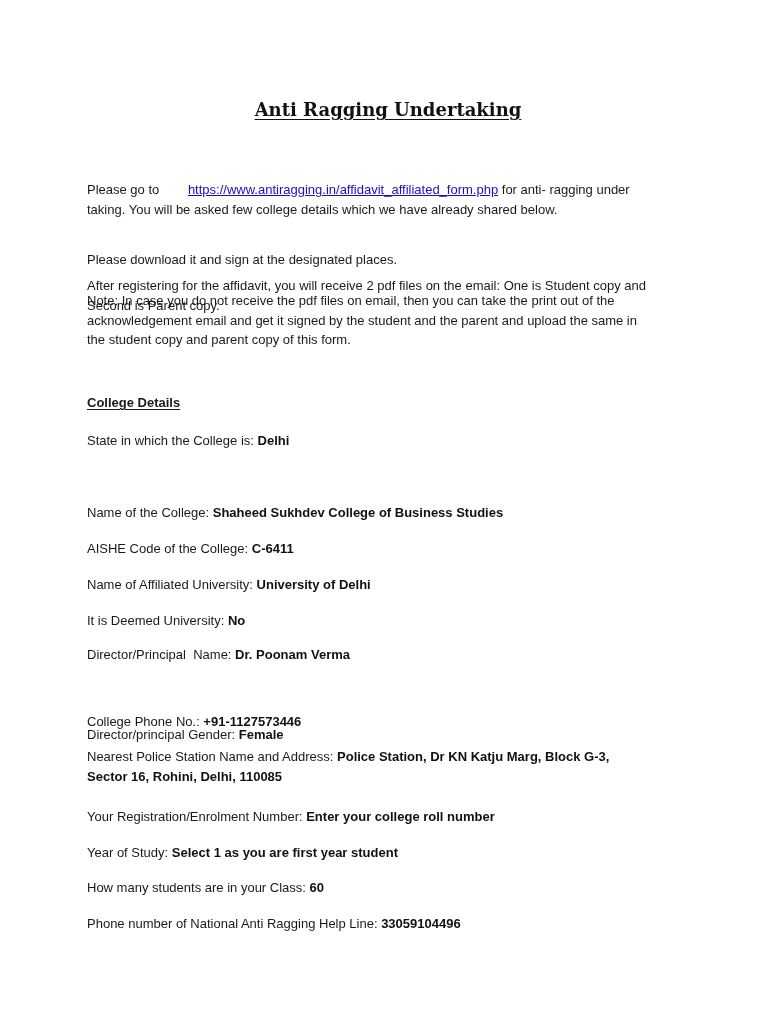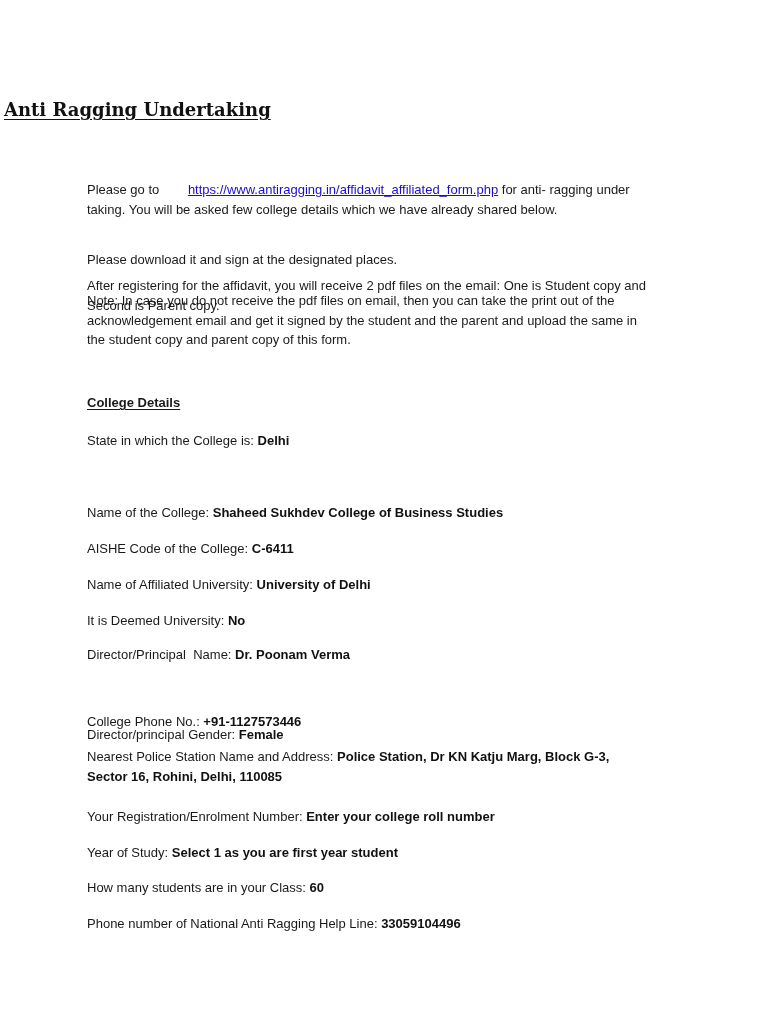--- a/index.html
+++ b/index.html
@@ -17,23 +17,23 @@
     }
     .page {
       position: absolute;
       left: 0; top: 0;
       width: 768px; height: 1024px;
       background: #fff;
     }
     .title {
       position: absolute;
       top: 99px;
-      left: 4px;
+      left: 12px;
       width: 752px;
-      text-align: left;
+      text-align: center;
       font-family: "DejaVu Serif", "Liberation Serif", serif;
       font-weight: bold;
       font-size: 18px;
       text-decoration: underline;
       text-underline-offset: 3px;
       color: #111;
     }
     .block {
       position: absolute;
       left: 87px;

